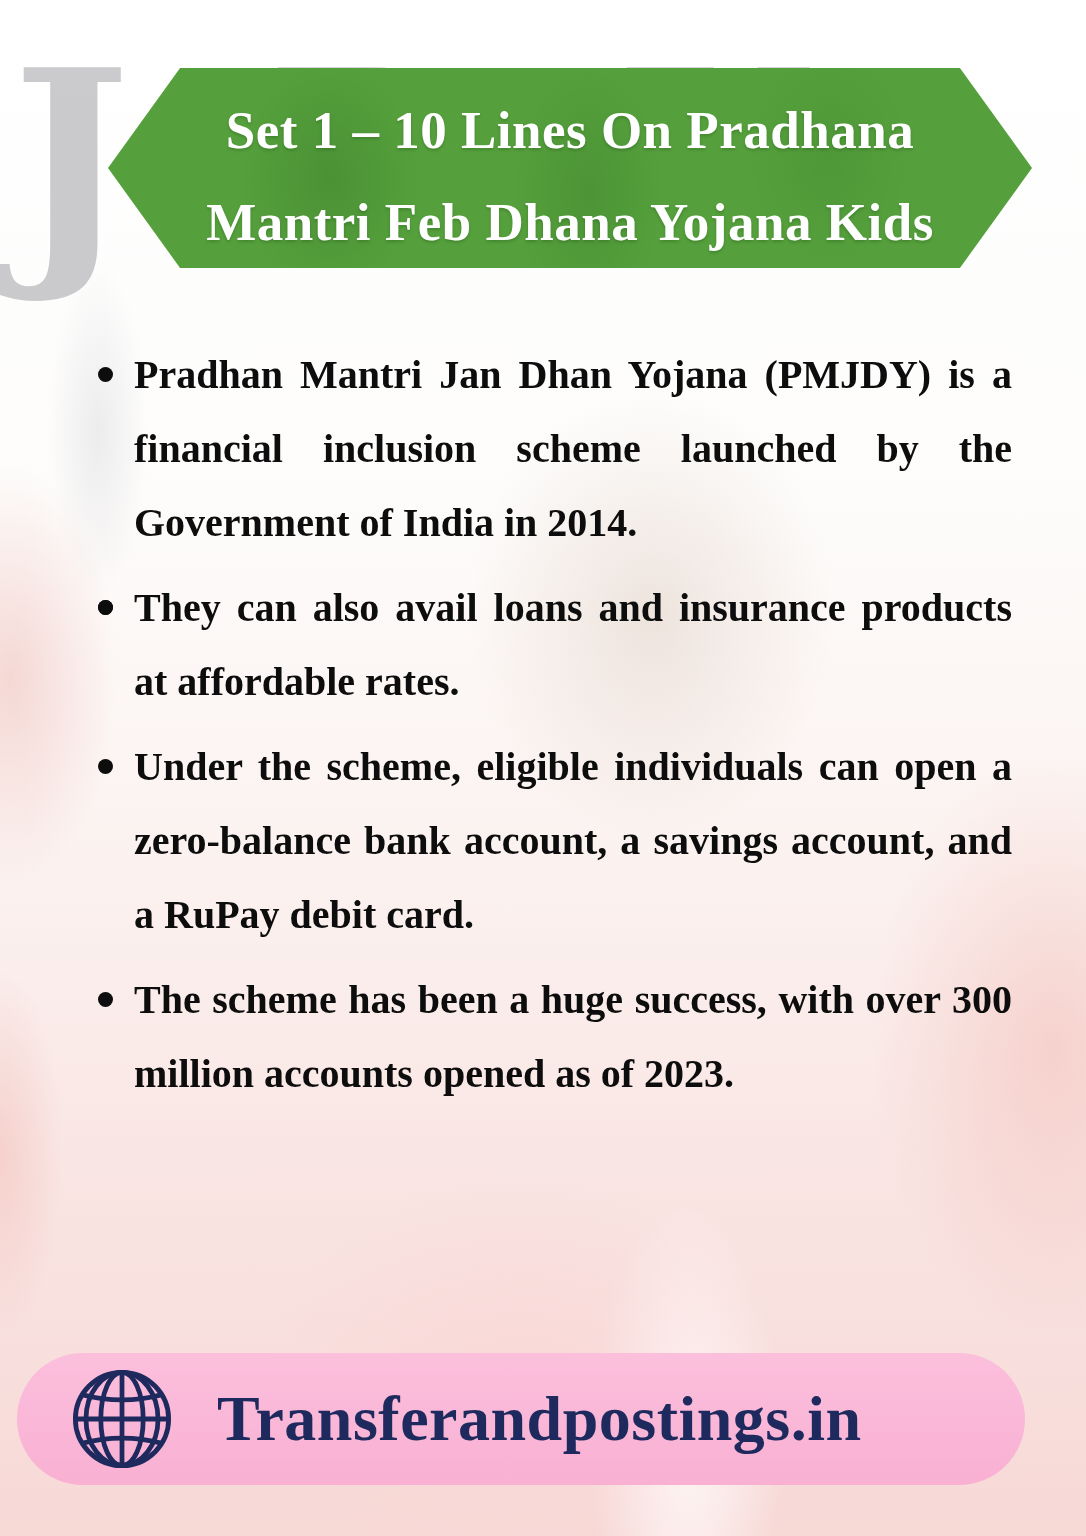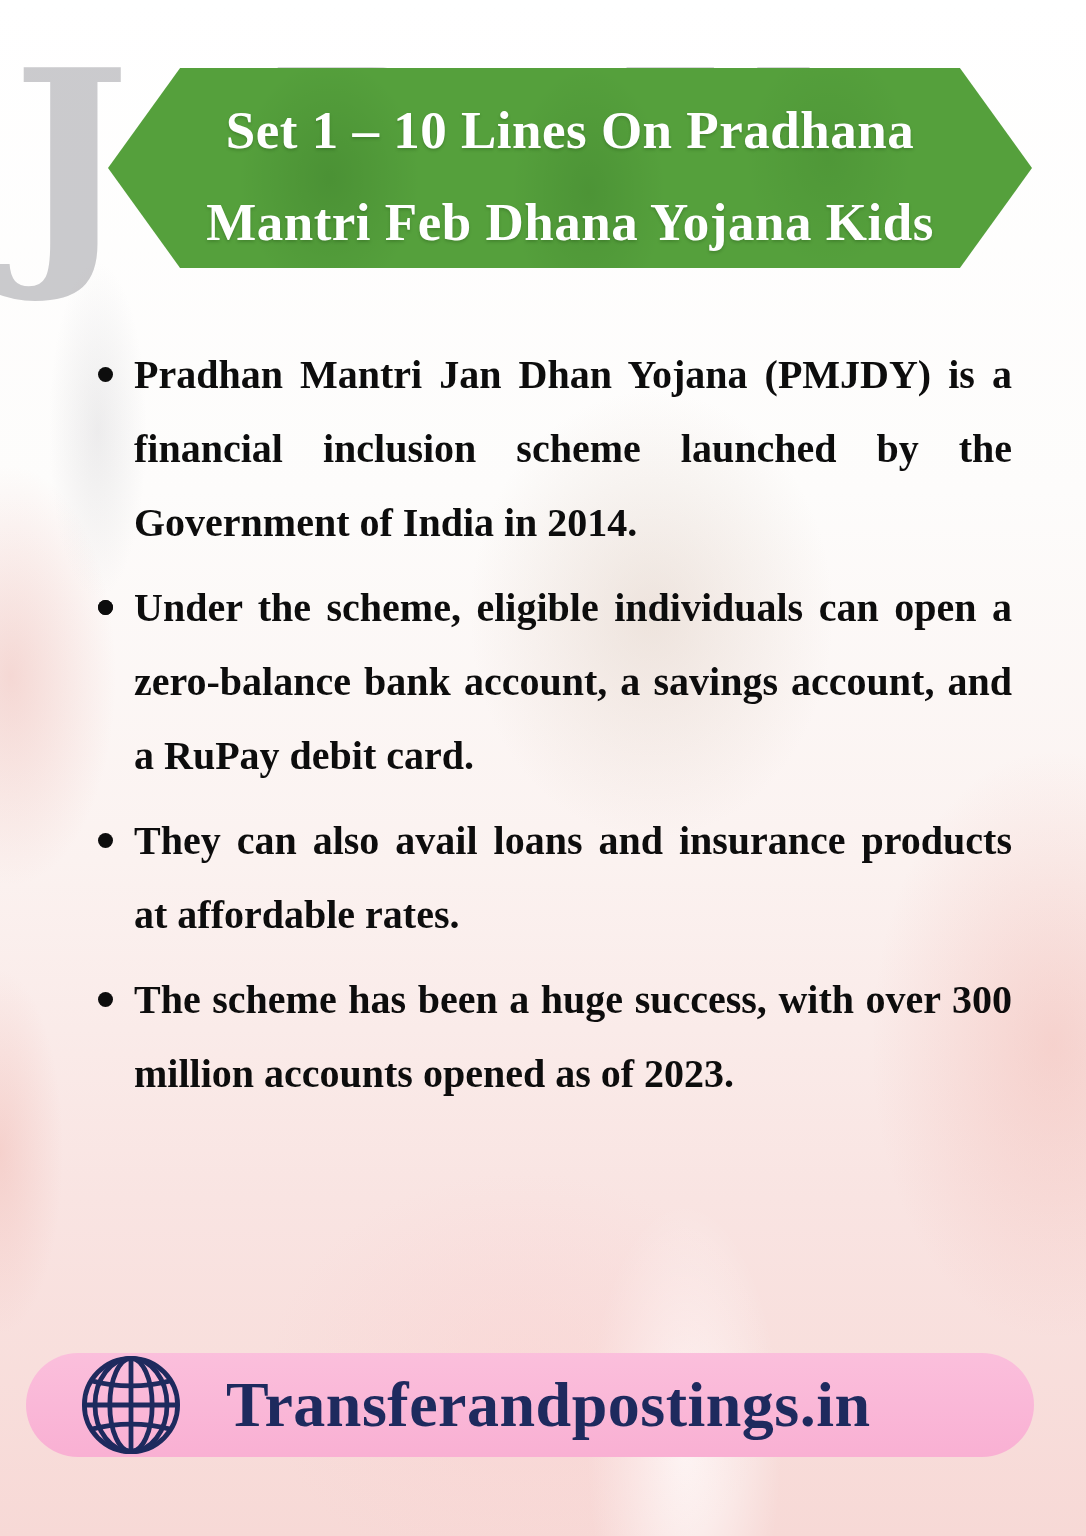--- a/index.html
+++ b/index.html
@@ -75,22 +75,22 @@
     text-align: justify;
   }
   .bullet-dot {
     position: absolute; left: 8px; top: 29px;
     width: 15px; height: 15px; border-radius: 50%;
     background: #0d0d0d;
   }
 
   
   .footer-pill {
-    position: absolute; left: 26px; top: 1353px;
-    width: 1008px; height: 104px;
+    position: absolute; left: 17px; top: 1353px;
+    width: 1008px; height: 132px;
     border-radius: 70px;
     background: linear-gradient(180deg, #fbbfdc 0%, #f9b0d3 100%);
     z-index: 2;
     display: flex; align-items: center;
     padding-left: 52px;
     box-sizing: border-box;
   }
   .globe { width: 106px; height: 106px; flex: 0 0 auto; }
   .site-name {
     margin-left: 42px;
@@ -116,25 +116,25 @@
   <ul class="points">
     <li>
       <span class="bullet-dot"></span>
       <span>Pradhan Mantri Jan Dhan Yojana (PMJDY) is a financial inclusion scheme launched by the Government of India in 2014.</span>
     </li>
     <li>
       <span class="bullet-dot"></span>
     </li>
     <li>
       <span class="bullet-dot"></span>
-      <span>Under the scheme, eligible individuals can open a zero-balance bank account, a savings account, and a RuPay debit card.</span>
+      <span>They can also avail loans and insurance products at affordable rates.</span>
     </li>
     <li>
       <span class="bullet-dot"></span>
-      <span>They can also avail loans and insurance products at affordable rates.</span>
+      <span>Under the scheme, eligible individuals can open a zero-balance bank account, a savings account, and a RuPay debit card.</span>
     </li>
     <li>
       <span class="bullet-dot"></span>
       <span>The scheme has been a huge success, with over 300 million accounts opened as of 2023.</span>
     </li>
   </ul>
 
   <div class="footer-pill">
     <svg class="globe" viewBox="0 0 100 100" fill="none" stroke="#1e2a5e" stroke-width="4.5">
       <circle cx="50" cy="50" r="44"></circle>

